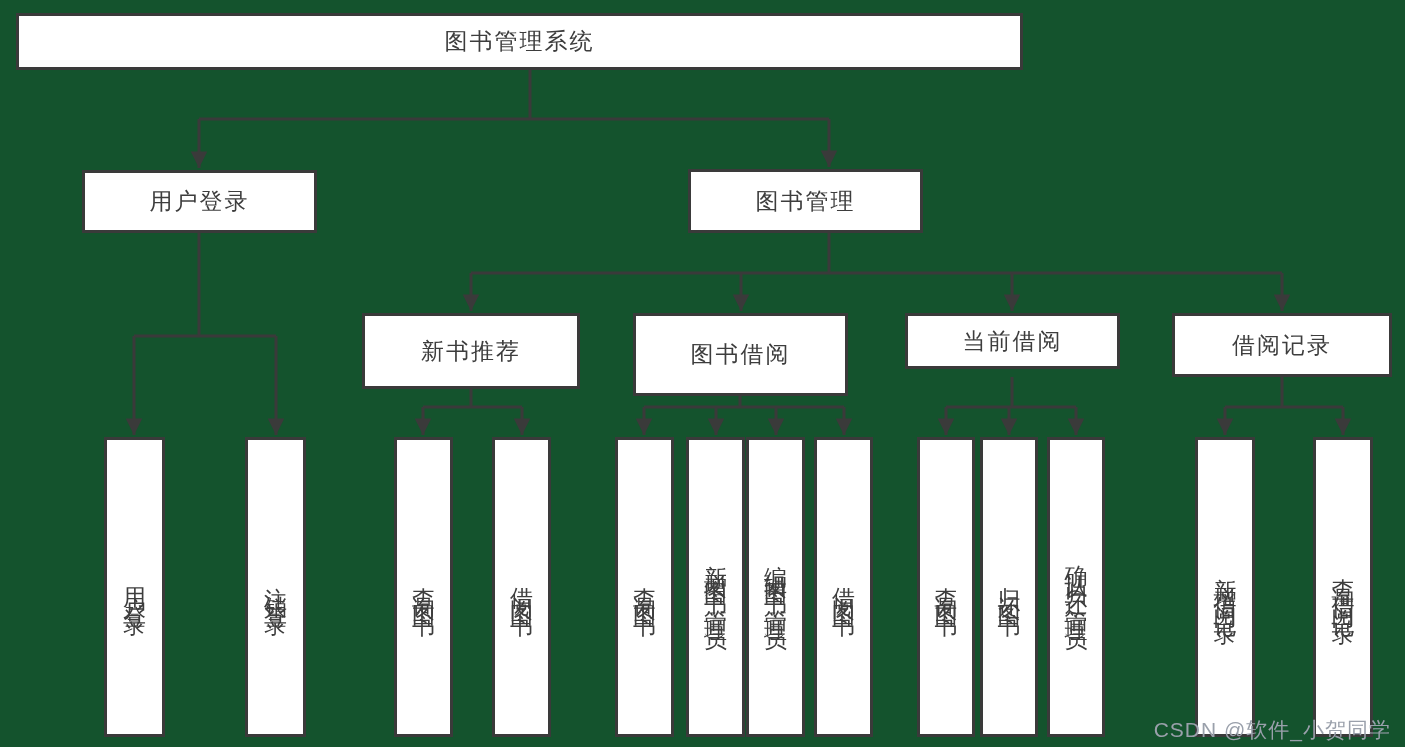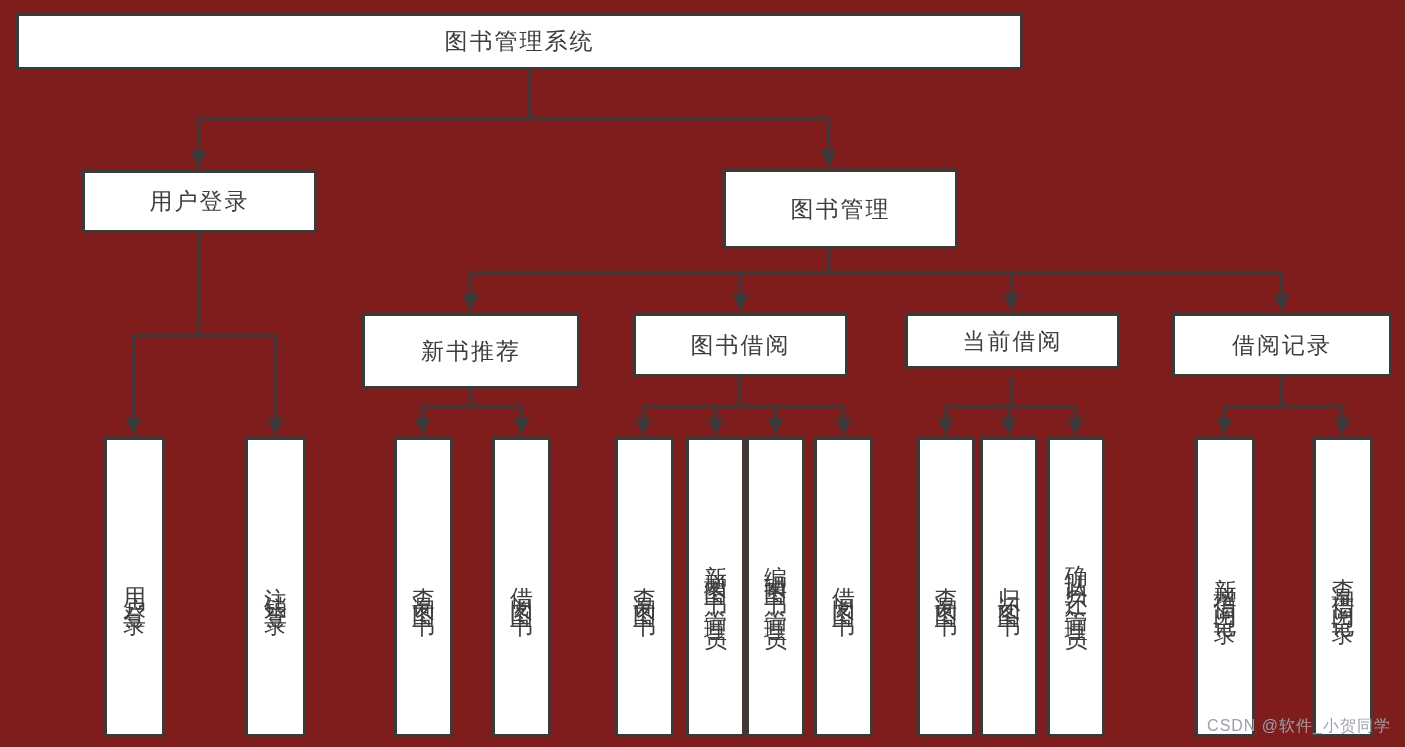--- a/index.html
+++ b/index.html
@@ -1,20 +1,20 @@
 <!DOCTYPE html>
 <html><head>
 <meta charset="utf-8">
 <style>
   html, body { margin: 0; padding: 0; background: #ffffff; }
   #canvas {
     position: relative;
     width: 1405px;
     height: 747px;
-    background: #7f1d1d;
+    background: #14532d;
     font-family: "Liberation Sans", sans-serif;
     overflow: hidden;
   }
   #edges {
     position: absolute;
     left: 0; top: 0;
     width: 1405px; height: 747px;
   }
   .node {
     position: absolute;
@@ -37,21 +37,21 @@
     text-orientation: mixed;
     font-size: 23px;
     letter-spacing: 9px;
     line-height: 1;
     white-space: nowrap;
   }
   #watermark {
     position: absolute;
     top: 716px;
     right: 14px;
-    font-size: 16px;
+    font-size: 21px;
     color: #9aa0ab;
     letter-spacing: 1px;
     z-index: 3;
     white-space: nowrap;
   }
 </style>
 </head>
 <body>
 
 <div id="canvas">
@@ -95,24 +95,24 @@
 
       <path d="M1282,377 V407 M1225,407 H1343"></path>
       <path d="M1225,407 V435" marker-end="url(#arrow)"></path>
       <path d="M1343,407 V435" marker-end="url(#arrow)"></path>
     </g>
   </svg>
 
   <div class="node h" style="left:16px; top:13px; width:1007px; height:57px">图书管理系统</div>
 
   <div class="node h" style="left:82px; top:170px; width:235px; height:63px">用户登录</div>
-  <div class="node h" style="left:723px; top:169px; width:235px; height:80px">图书管理</div>
+  <div class="node h" style="left:688px; top:169px; width:235px; height:64px">图书管理</div>
 
   <div class="node h" style="left:362px; top:313px; width:218px; height:76px">新书推荐</div>
-  <div class="node h" style="left:633px; top:313px; width:215px; height:64px">图书借阅</div>
+  <div class="node h" style="left:633px; top:313px; width:215px; height:83px">图书借阅</div>
   <div class="node h" style="left:905px; top:313px; width:215px; height:56px">当前借阅</div>
   <div class="node h" style="left:1172px; top:313px; width:220px; height:64px">借阅记录</div>
 
   <div class="node v" style="left:104px; top:437px; width:61px; height:300px">
     <span>用户登录</span>
   </div>
   <div class="node v" style="left:245px; top:437px; width:61px; height:300px">
     <span>注销登录</span>
   </div>
 

